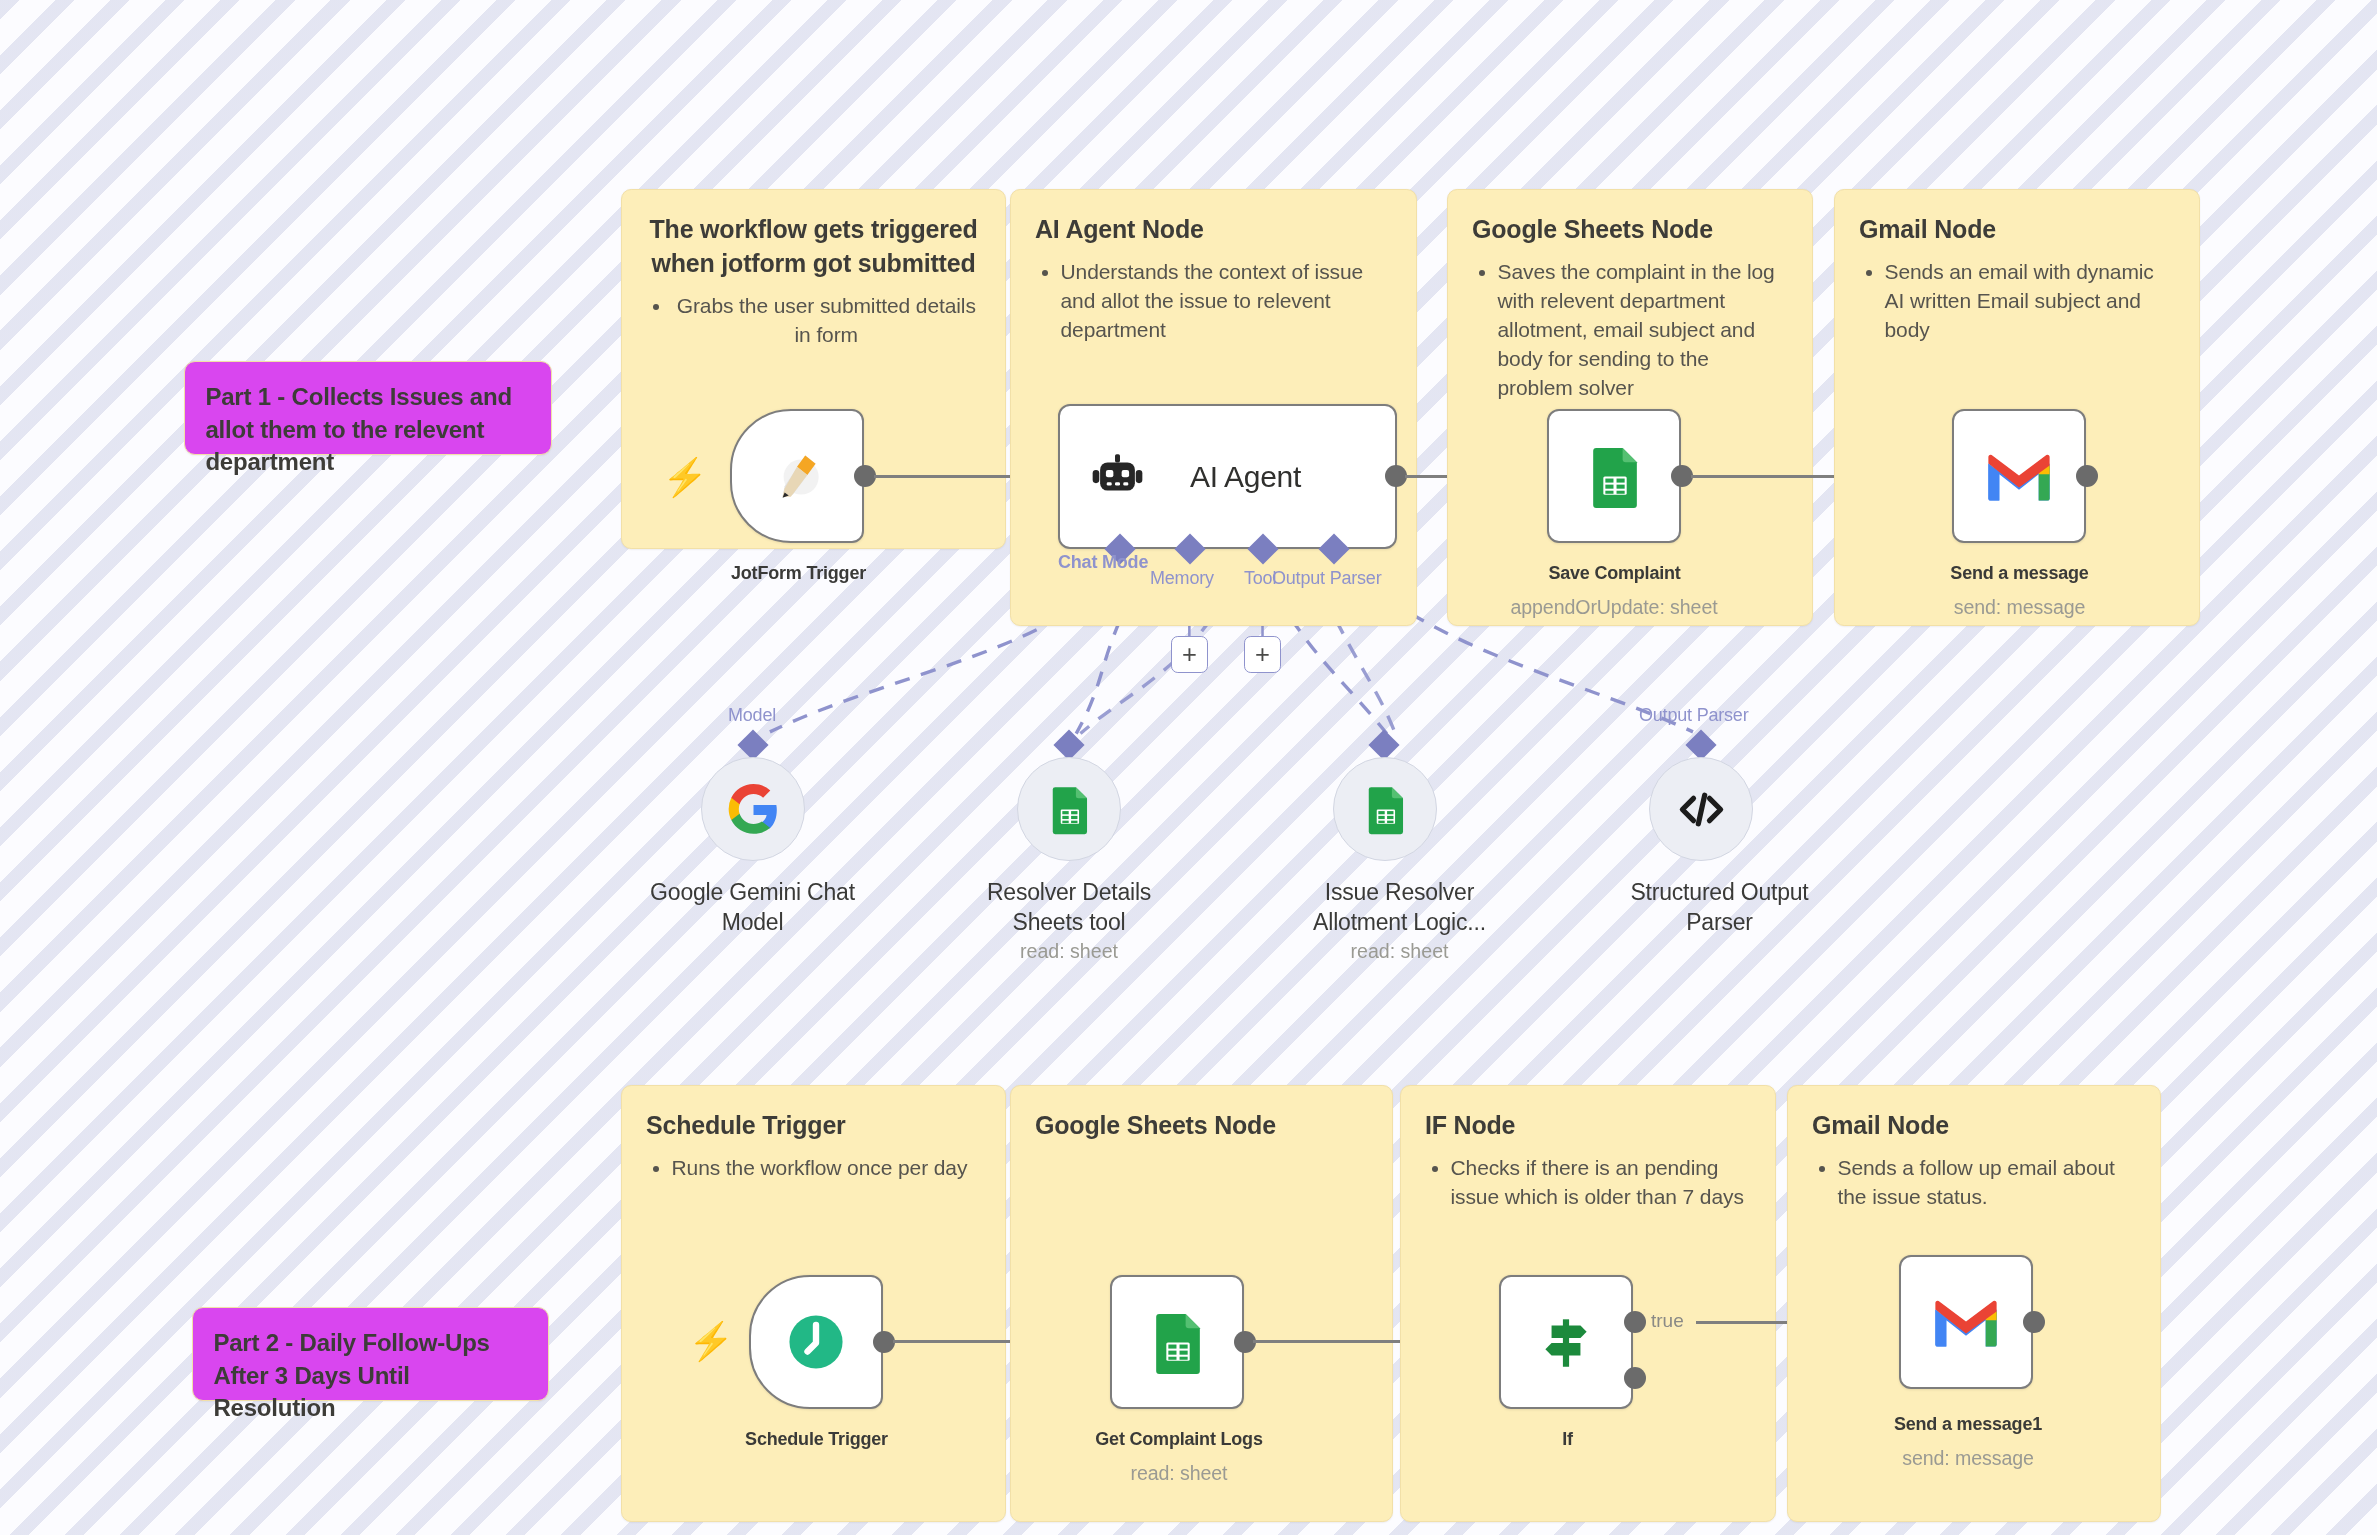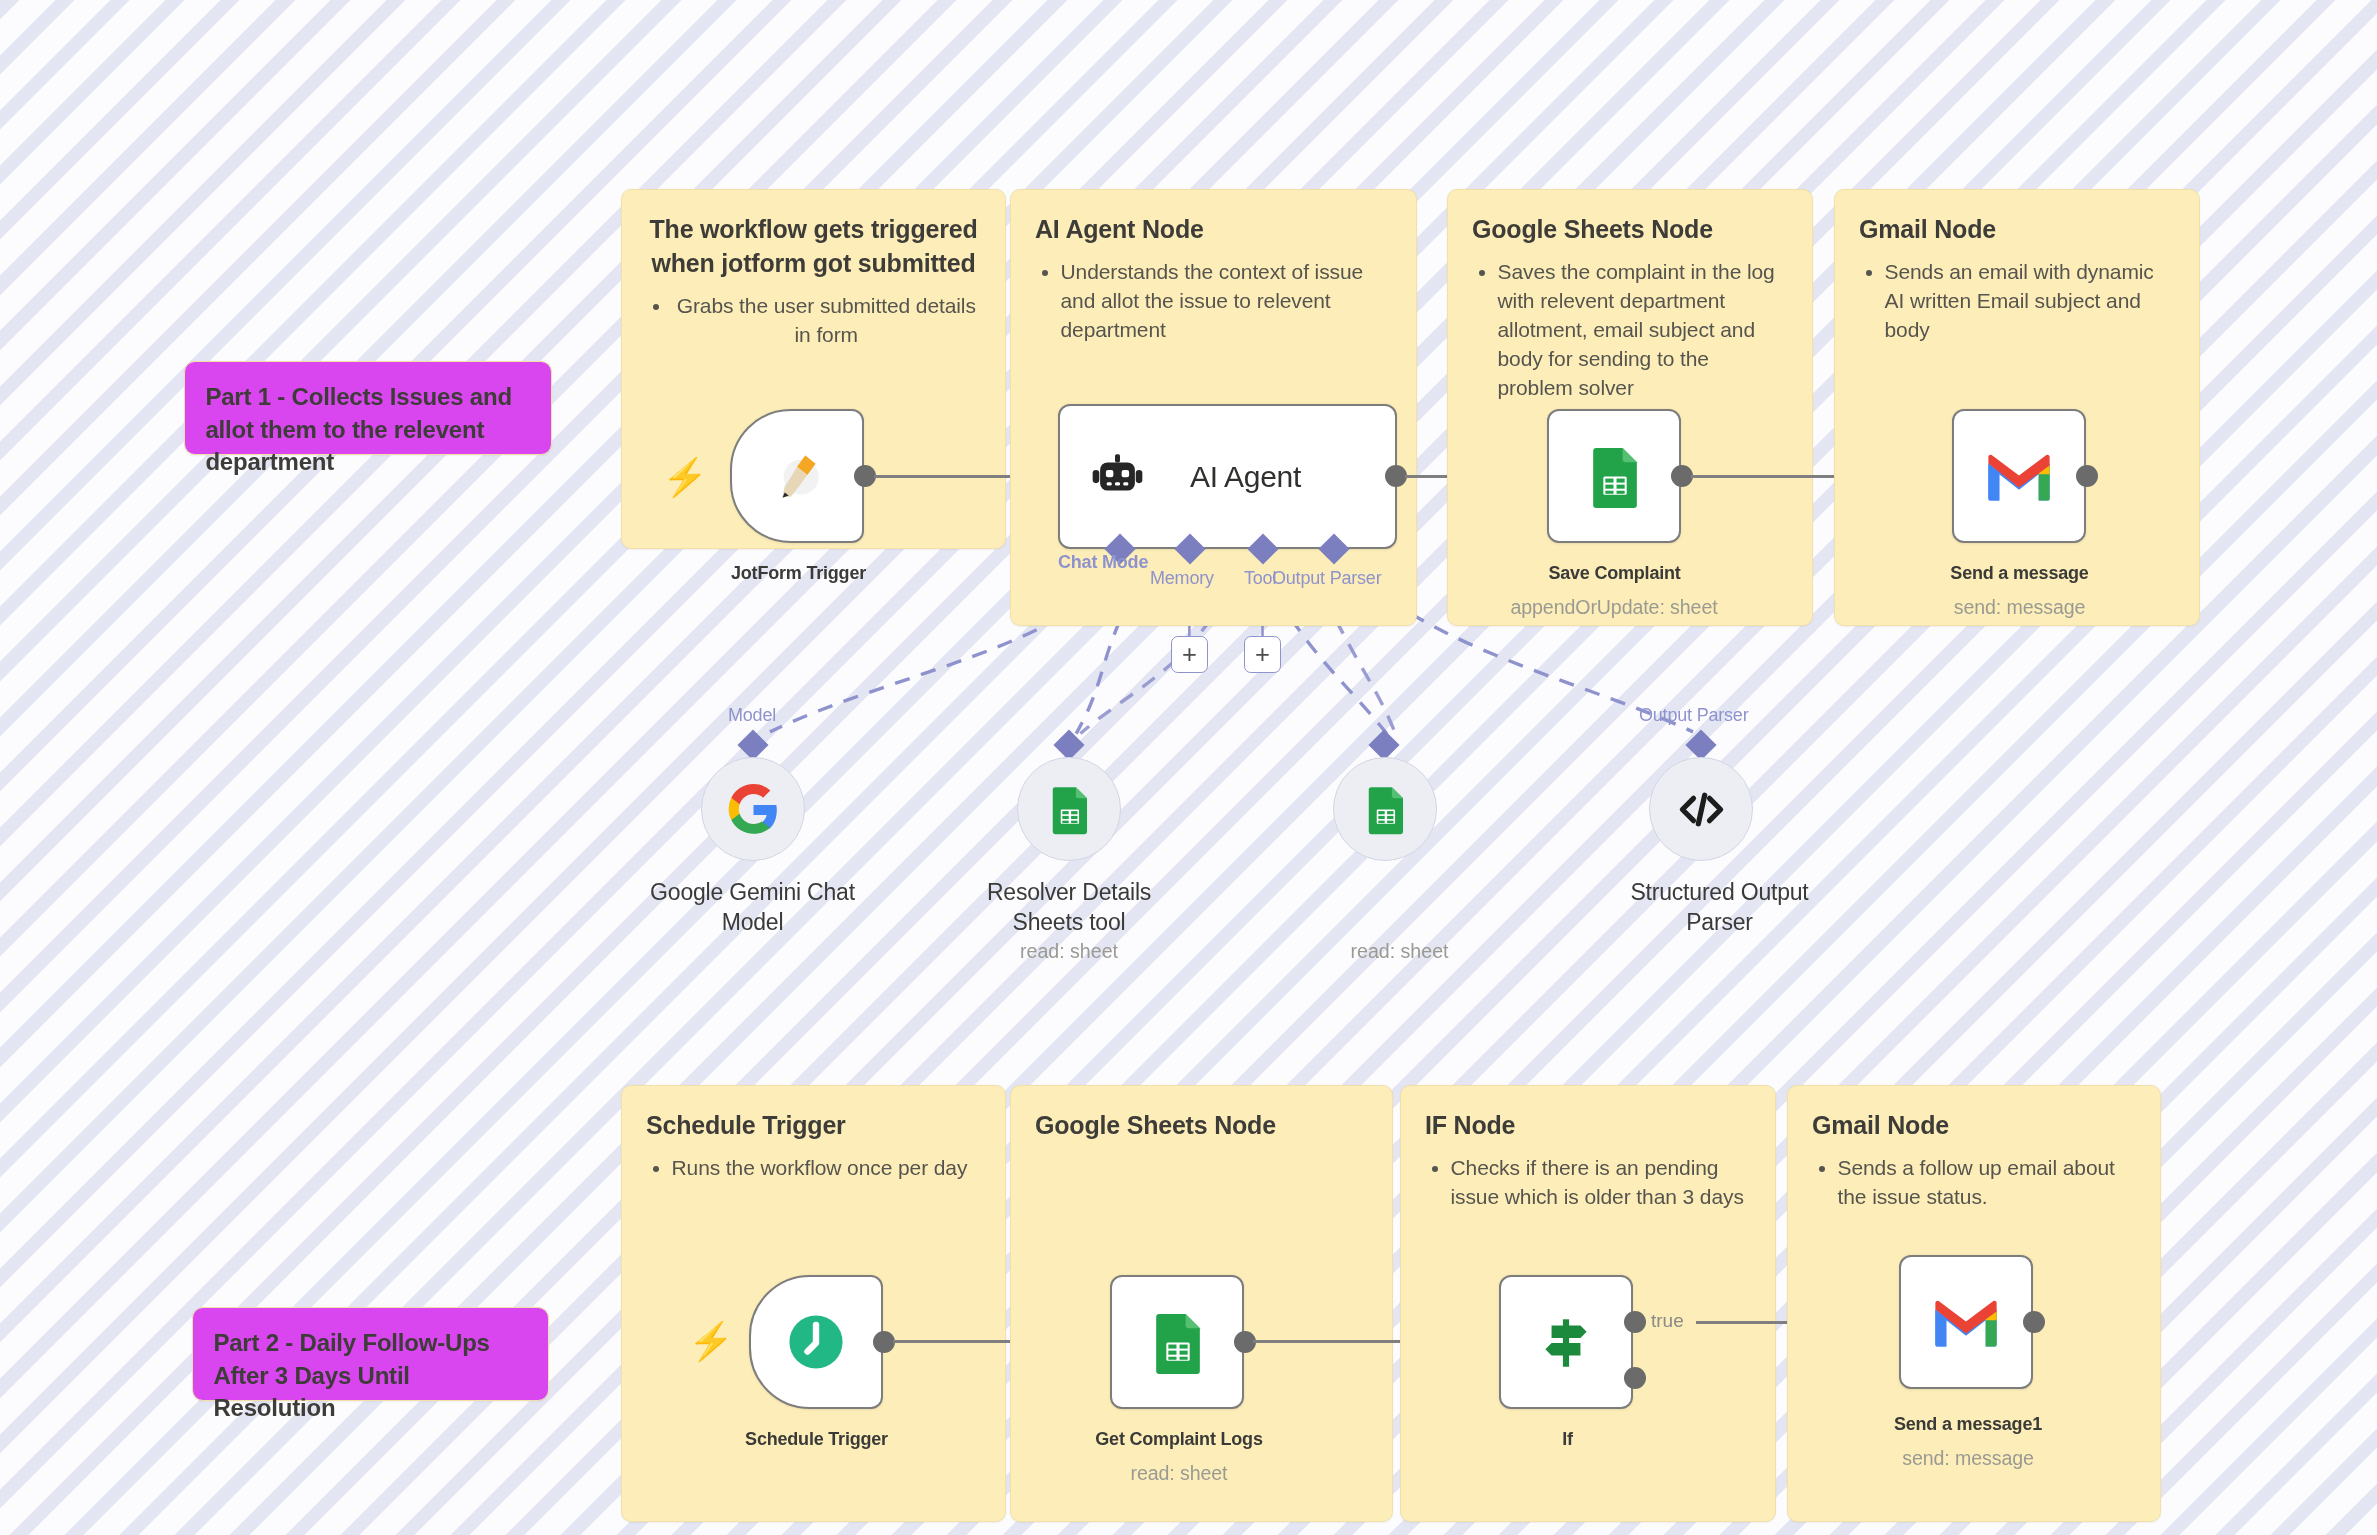--- a/index.html
+++ b/index.html
@@ -378,20 +378,21 @@
       <path d="M40 4 l14 14 H43 a3 3 0 0 1 -3 -3 z" fill="#55c072"></path>
       <rect x="21" y="32" width="23" height="18" rx="1.5" fill="#fff"></rect>
       <rect x="23" y="34" width="8" height="4" fill="#22a34a"></rect>
       <rect x="34" y="34" width="8" height="4" fill="#22a34a"></rect>
       <rect x="23" y="40" width="8" height="4" fill="#22a34a"></rect>
       <rect x="34" y="40" width="8" height="4" fill="#22a34a"></rect>
       <rect x="23" y="46" width="8" height="3" fill="#22a34a"></rect>
       <rect x="34" y="46" width="8" height="3" fill="#22a34a"></rect>
     </svg>
   </div>
+  <div class="sub-caption" style="left:1276px; top:878px; width:247px;">Issue Resolver Allotment Logic...</div>
   <div class="sub-sub" style="left:1276px; top:940px; width:247px;">read: sheet</div>
 
   <div class="ep-label" style="left:1639px; top:705px;">Output Parser</div>
   <div class="diamond" style="left:1690px; top:734px;"></div>
   <div class="subnode" style="left:1649px; top:757px;">
     <svg class="ico" width="51" height="51" viewBox="0 0 64 64">
       <path d="M22 18 L8 32 L22 46" fill="none" stroke="#1c1c1c" stroke-width="6.5" stroke-linecap="round" stroke-linejoin="round"></path>
       <path d="M42 18 L56 32 L42 46" fill="none" stroke="#1c1c1c" stroke-width="6.5" stroke-linecap="round" stroke-linejoin="round"></path>
       <path d="M36 14 L28 50" fill="none" stroke="#1c1c1c" stroke-width="6.5" stroke-linecap="round"></path>
     </svg>
@@ -442,21 +443,21 @@
   <div class="node-caption" style="left:1064px; top:1428px; width:230px;">Get Complaint Logs</div>
   <div class="node-sub" style="left:1064px; top:1462px; width:230px;">read: sheet</div>
 
   <div class="wire" style="left:1253px; top:1340px; width:232px;"></div>
   <div class="arrow-in" style="left:1473px; top:1329px;"></div>
   <div class="port-in" style="left:1490px; top:1327px;"></div>
 
   <div class="sticky" style="left:1400px; top:1085px; width:376px; height:437px;">
     <div class="sticky-title">IF Node</div>
     <ul class="sticky-bullets">
-      <li>Checks if there is an pending issue which is older than 3 days</li>
+      <li>Checks if there is an pending issue which is older than 7 days</li>
     </ul>
   </div>
   <div class="node" style="left:1499px; top:1275px;">
     <svg class="ico" width="66" height="66" viewBox="0 0 64 64">
       <rect x="29" y="10" width="6" height="46" fill="#1c8a3c"></rect>
       <path d="M18 16 H46 L52 22 L46 28 H18 z" fill="#1c8a3c"></path>
       <path d="M46 33 H18 L12 39 L18 45 H46 z" fill="#1c8a3c"></path>
     </svg>
   </div>
   <div class="port-out" style="left:1624px; top:1311px;"></div>

